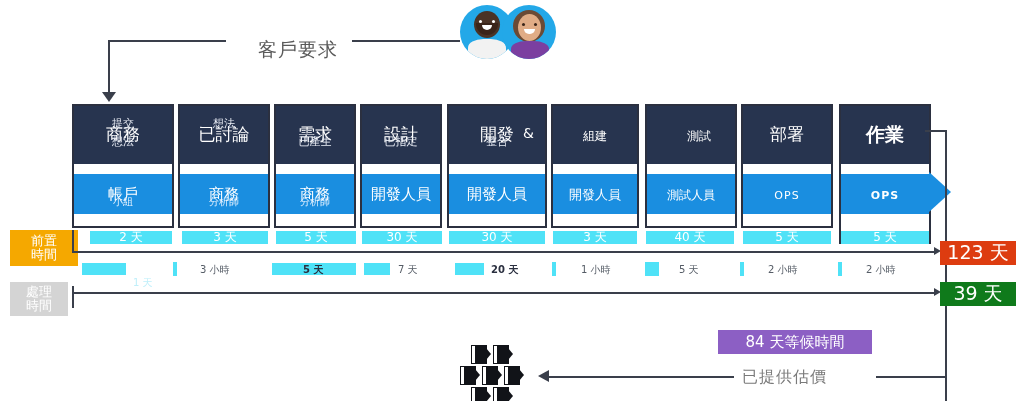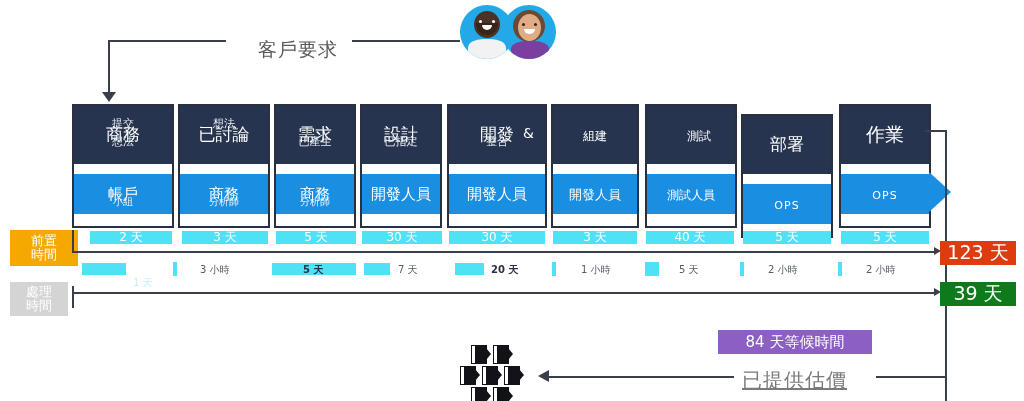--- a/index.html
+++ b/index.html
@@ -136,23 +136,22 @@
   .total.red { background:#dd3c10; }
   .total.green { background:#0f7a1b; }
 
   
   .wait-chip {
     position:absolute; background:#8c5fc4; color:#ffffff;
     font-size:15px; display:flex; align-items:center; justify-content:center;
     white-space:nowrap;
   }
   .foot-label {
-    position:absolute; color:#7a7a7a; font-size:20px; white-space:nowrap;
+    position:absolute; color:#7a7a7a; font-size:16px; white-space:nowrap;
     letter-spacing:1px;
-    text-decoration:underline;
   }
   .hexgroup { position:absolute; width:70px; height:62px; }
   .cube { position:absolute; width:16px; height:19px; }
   .cube .lft { position:absolute; left:0; top:0; width:5px; height:19px; background:#ffffff; border:1.6px solid #111318; box-sizing:border-box; }
   .cube .rgt { position:absolute; left:5px; top:0; width:11px; height:19px; background:#111318; }
   .cube .nose { position:absolute; left:15px; top:3px; width:0;height:0;
      border-top:6px solid transparent; border-bottom:6px solid transparent; border-left:5px solid #111318; }
 </style>
 </head>
 <body>
@@ -297,36 +296,36 @@
     </div>
     <div class="gap"></div>
     <div class="mid">
       <div class="midwrap">
         <span class="m-main" style="font-size:12px;">測試人員</span>
       </div>
     </div>
     <div class="bot"></div>
   </div>
 
-  <div class="pbox" style="left:741px; top:104px; width:92px; height:124px;margin-top:10px;">
+  <div class="pbox" style="left:741px; top:104px; width:92px; height:124px;">
     <div class="top">
       <div class="topwrap">
         <span class="t-main">部署</span>
       </div>
     </div>
     <div class="gap"></div>
     <div class="mid">
       <div class="midwrap">
         <span class="m-main small">OPS</span>
       </div>
     </div>
     <div class="bot"></div>
   </div>
 
-  <div class="pbox" style="left:839px; top:104px; width:92px; height:124px;">
+  <div class="pbox" style="left:839px; top:104px; width:92px; height:140px;font-weight:bold;">
     <div class="top">
       <div class="topwrap">
         <span class="t-main" style="font-size:19px;">作業</span>
       </div>
     </div>
     <div class="gap"></div>
     <div class="mid">
       <div class="midwrap">
         <span class="m-main small">OPS</span>
       </div>

